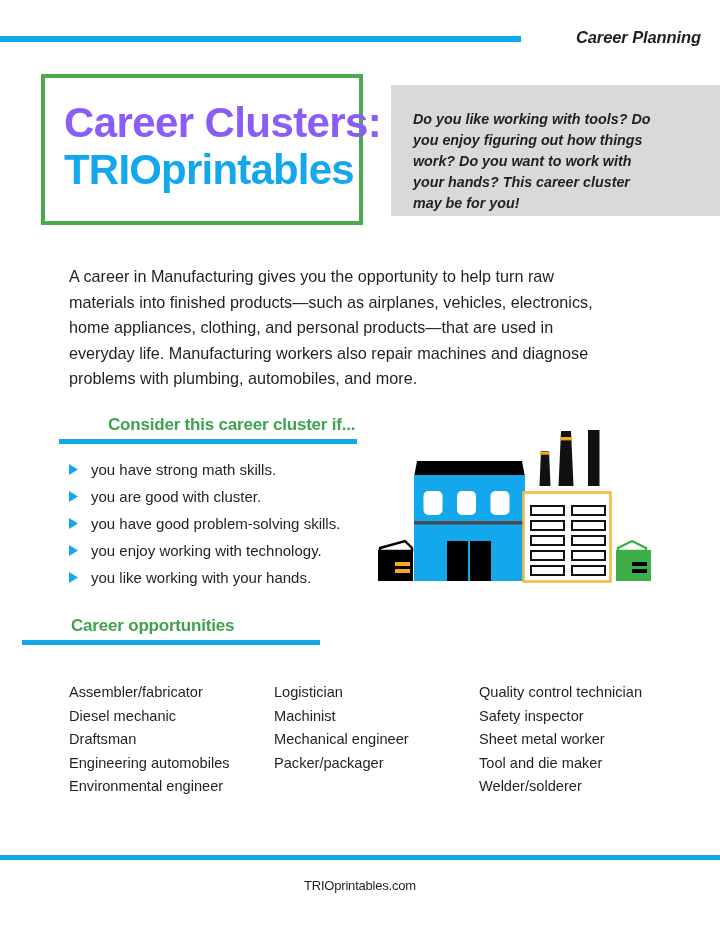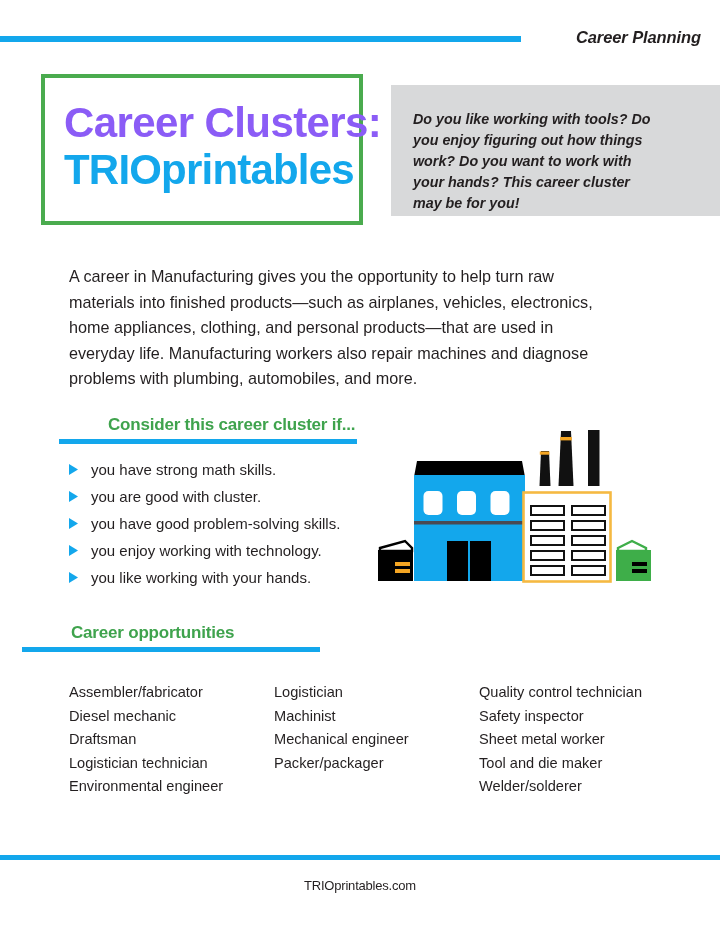--- a/index.html
+++ b/index.html
@@ -127,21 +127,21 @@
     position: absolute;
     top: 24px;
     height: 5px;
     background: #13a7ec;
   }
 
   #head-consider { left: 0; top: 415px; width: 320px; margin-left: 37px; }
   #head-consider .label { left: 71px; }
   #head-consider .rule { left: 22px; width: 298px; }
 
-  #head-careers { left: 0; top: 616px; width: 320px; margin-top: 7px; }
+  #head-careers { left: 0; top: 616px; width: 320px; }
   #head-careers .label { left: 71px; }
   #head-careers .rule { left: 22px; width: 298px; }
 
   
   .bullets {
     position: absolute;
     left: 69px;
     top: 456px;
     width: 300px;
   }
@@ -343,21 +343,21 @@
 <div class="section-head" id="head-careers">
   <div class="label">Career opportunities</div>
   <div class="rule"></div>
 </div>
 
 <div class="careers">
   <div class="career-col">
     <div class="career-item">Assembler/fabricator</div>
     <div class="career-item">Diesel mechanic</div>
     <div class="career-item">Draftsman</div>
-    <div class="career-item">Logistician technician</div>
+    <div class="career-item">Engineering automobiles</div>
     <div class="career-item">Environmental engineer</div>
   </div>
   <div class="career-col">
     <div class="career-item">Logistician</div>
     <div class="career-item">Machinist</div>
     <div class="career-item">Mechanical engineer</div>
     <div class="career-item">Packer/packager</div>
   </div>
   <div class="career-col">
     <div class="career-item">Quality control technician</div>

